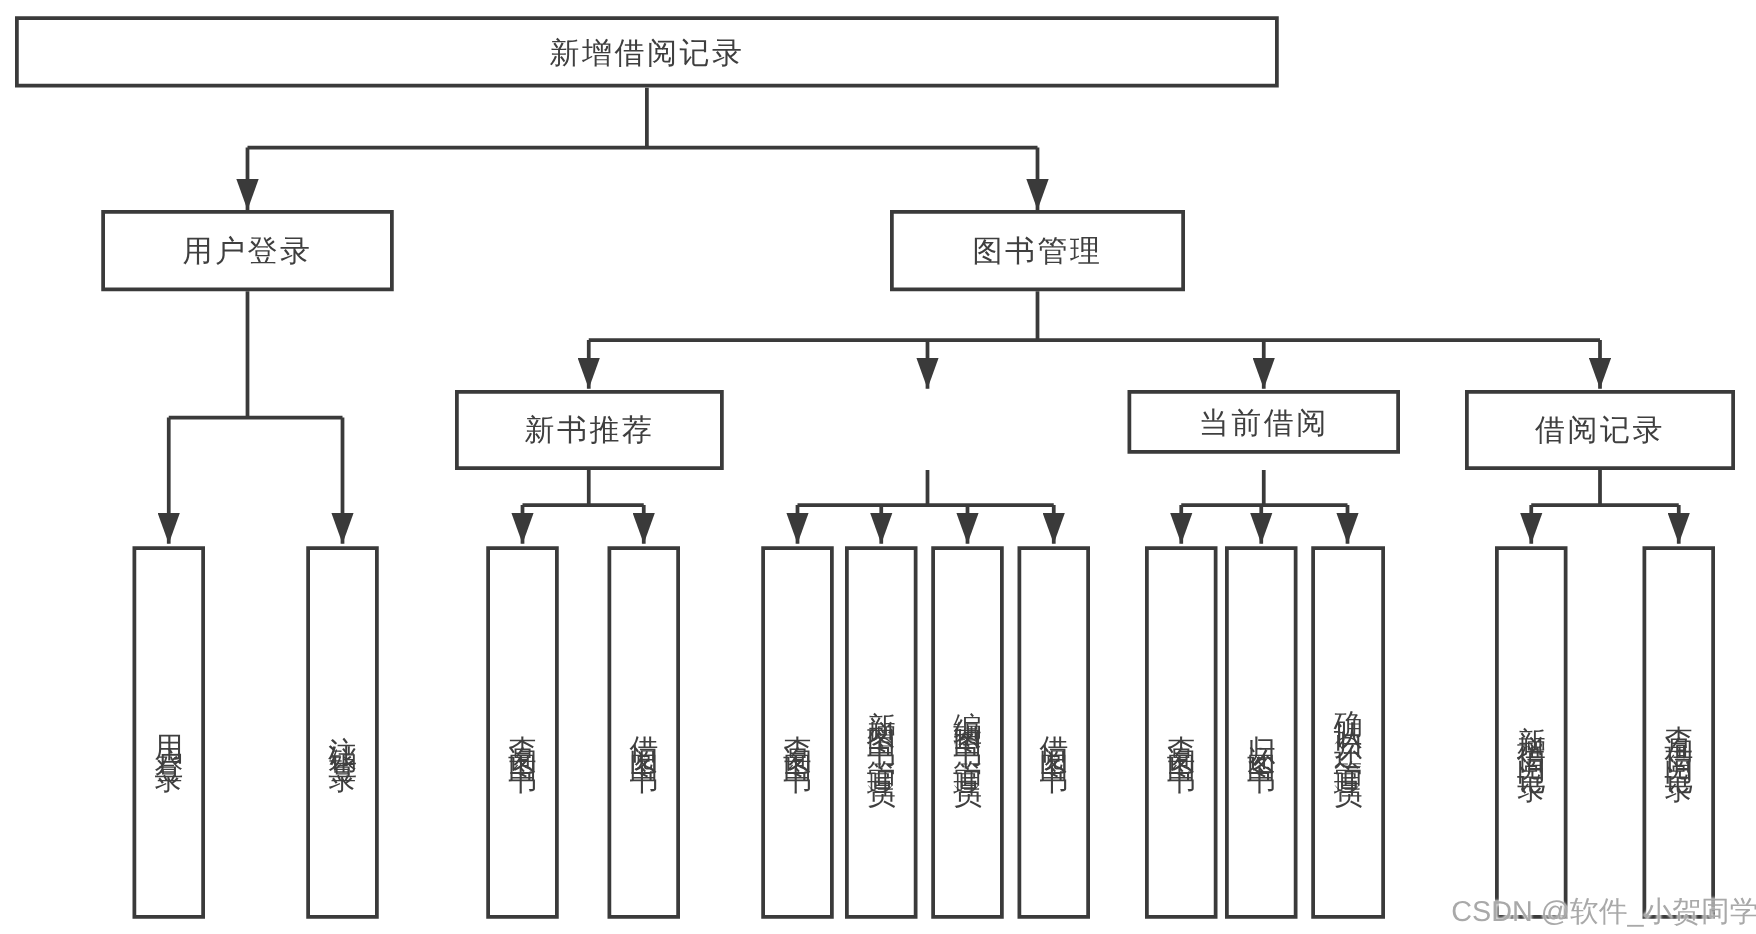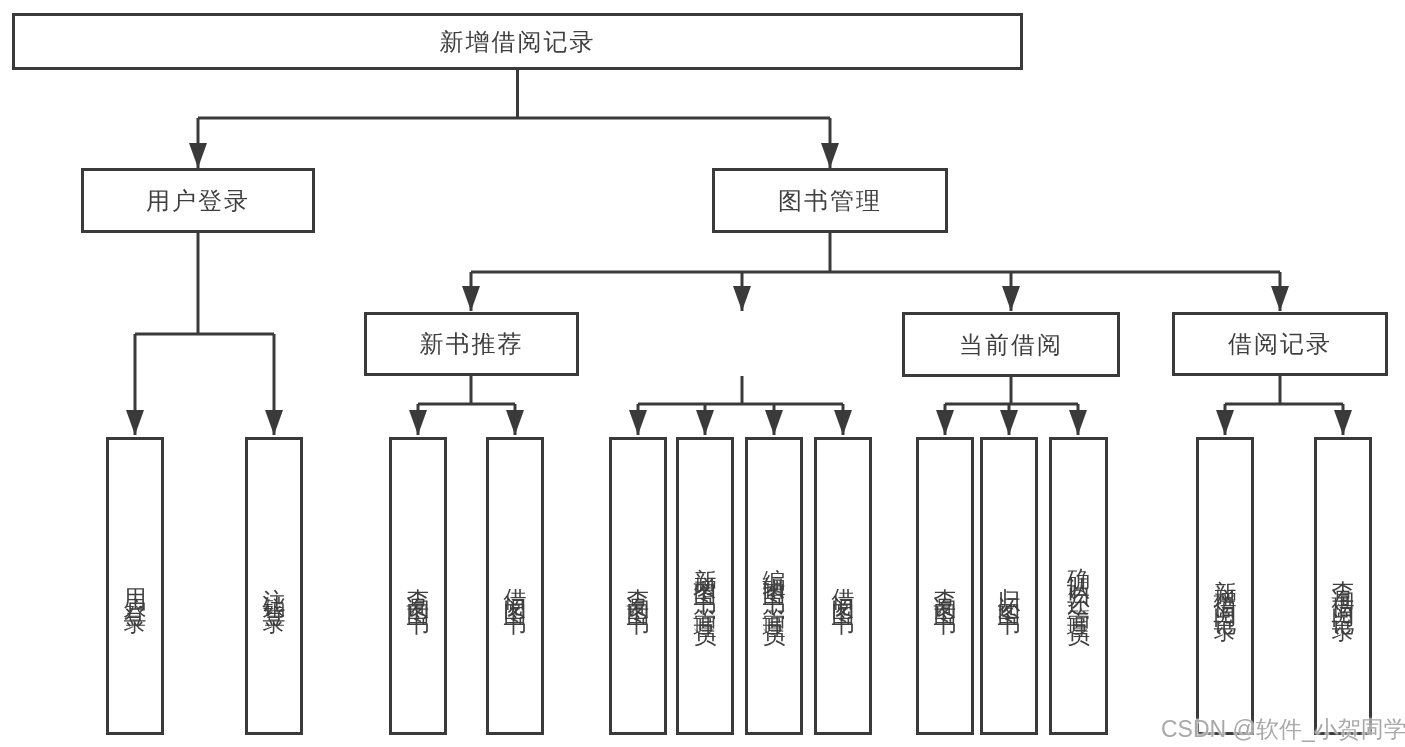--- a/index.html
+++ b/index.html
@@ -118,21 +118,21 @@
   <div class="box h" style="left:81px;top:168px;width:234px;height:65px">
     <span>用户登录</span>
   </div>
   <div class="box h" style="left:364px;top:312px;width:215px;height:64px">
     <span>新书推荐</span>
   </div>
 
   <div class="box h" style="left:712px;top:168px;width:236px;height:65px">
     <span>图书管理</span>
   </div>
-  <div class="box h" style="left:902px;top:312px;width:218px;height:65px">
+  <div class="box h" style="left:902px;top:312px;width:218px;height:51px">
     <span>当前借阅</span>
   </div>
   <div class="box h" style="left:1172px;top:312px;width:216px;height:64px">
     <span>借阅记录</span>
   </div>
 
   <div class="box leaf" style="left:106px;top:437px;width:58px;height:298px">
     <span>用户登录</span>
   </div>
   <div class="box leaf" style="left:245px;top:437px;width:58px;height:298px">

